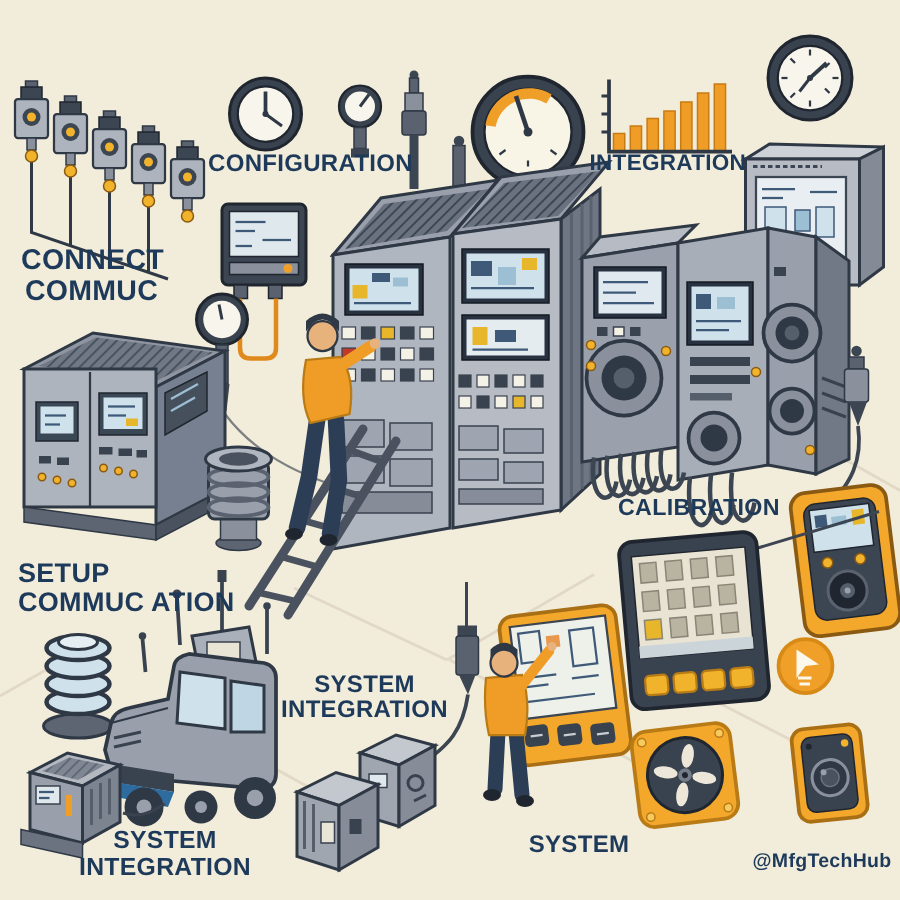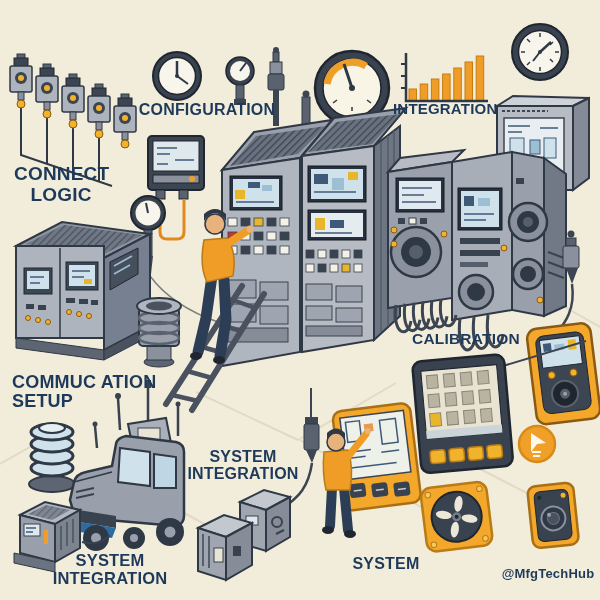--- a/index.html
+++ b/index.html
@@ -588,27 +588,27 @@
     <circle cx="23" cy="34" r="6" fill="#4a5260" stroke="#6b7380"></circle>
     <circle cx="19" cy="30" r="2" fill="#9aa0ab"></circle>
     <circle cx="35" cy="12" r="2.5" fill="#f2b32c"></circle>
     <circle cx="11" cy="12" r="2" fill="#20262f"></circle>
   </g>
 </svg>
 
 <div id="lbl-communicatout" class="lbl">CONFIGURATION</div>
 <div id="lbl-connect" class="lbl">
   <span>CONNECT</span>
-  <span>LOGIC</span>
+  <span>COMMUC</span>
 </div>
 <div id="lbl-calibration" class="lbl">INTEGRATION</div>
 <div id="lbl-activators" class="lbl">CALIBRATION</div>
 <div id="lbl-commuc" class="lbl">
+  <span>SETUP</span>
   <span>COMMUC ATION</span>
-  <span>SETUP</span>
 </div>
 <div id="lbl-sysint-mid" class="lbl">
   <span>SYSTEM</span>
   <span>INTEGRATION</span>
 </div>
 <div id="lbl-sysint-left" class="lbl">
   <span>SYSTEM</span>
   <span>INTEGRATION</span>
 </div>
 <div id="lbl-sysint-right" class="lbl">

